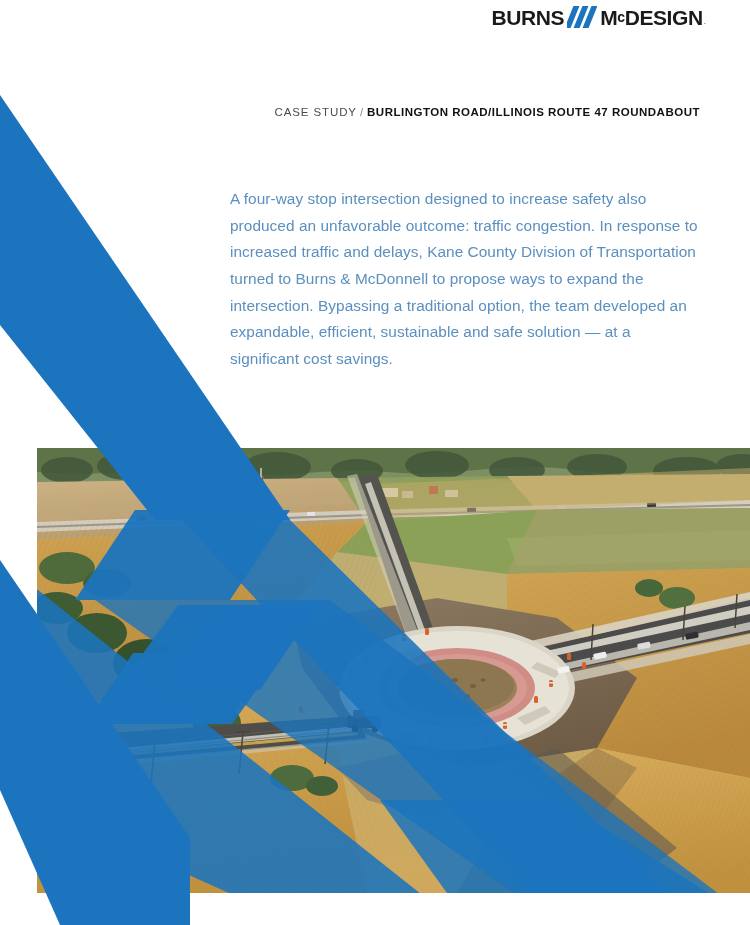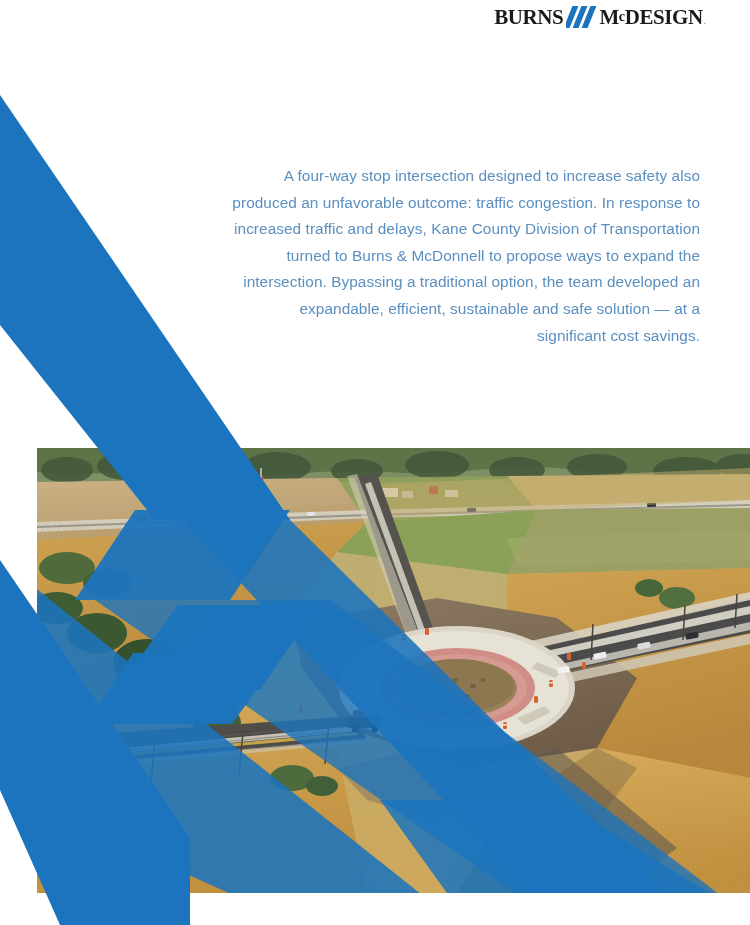--- a/index.html
+++ b/index.html
@@ -19,21 +19,21 @@
   
   .logo {
     position: absolute;
     top: 6px;
     right: 44px;
     display: flex;
     align-items: center;
     height: 22px;
   }
   .logo-word {
-    font-family: Liberation Serif, serif;
+    font-family: Liberation Sans, sans-serif;
     font-weight: bold;
     font-size: 21px;
     letter-spacing: -0.4px;
     color: #1a1a1a;
     line-height: 1;
   }
   .logo-word .sc { font-size: 14px; vertical-align: 3px; }
   .logo-mark {
     width: 30px;
     height: 22px;
@@ -88,21 +88,21 @@
     letter-spacing: 0.2px;
     margin: 0;
     white-space: nowrap;
   }
 
   .lede {
     margin: 22px 0 0 0;
     font-size: 15.4px;
     line-height: 1.73;
     color: #5b8fc0;
-    text-align: right;
+    text-align: left;
     letter-spacing: 0.05px;
   }
 
   
   .photo {
     position: absolute;
     left: 37px;
     top: 448px;
     width: 713px;
     height: 445px;
@@ -130,20 +130,23 @@
   <span class="logo-mark">
     <i></i>
       <i></i>
       <i></i>
   </span>
   <span class="logo-word"><span>M</span><span class="sc">c</span><span>DESIGN</span></span>
   <span class="logo-tm">.</span>
 </div>
 
 <div class="head-block">
+  <div class="eyebrow">
+    <span class="lbl">CASE STUDY</span><span class="sep">/</span><span class="sub">BURLINGTON ROAD/ILLINOIS ROUTE 47 ROUNDABOUT</span>
+  </div>
   <h1 class="headline">
     <br>
   </h1>
   <p class="lede">A four-way stop intersection designed to increase safety also produced an unfavorable outcome: traffic congestion. In response to increased traffic and delays, Kane County Division of Transportation turned to Burns &amp; McDonnell to propose ways to expand the intersection. Bypassing a traditional option, the team developed an expandable, efficient, sustainable and safe solution — at a significant cost savings.</p>
 </div>
 
 <div class="photo">
   <svg viewBox="0 0 713 445" preserveAspectRatio="none">
     <defs>
       <linearGradient id="skyfield" x1="0" y1="0" x2="0" y2="1">

